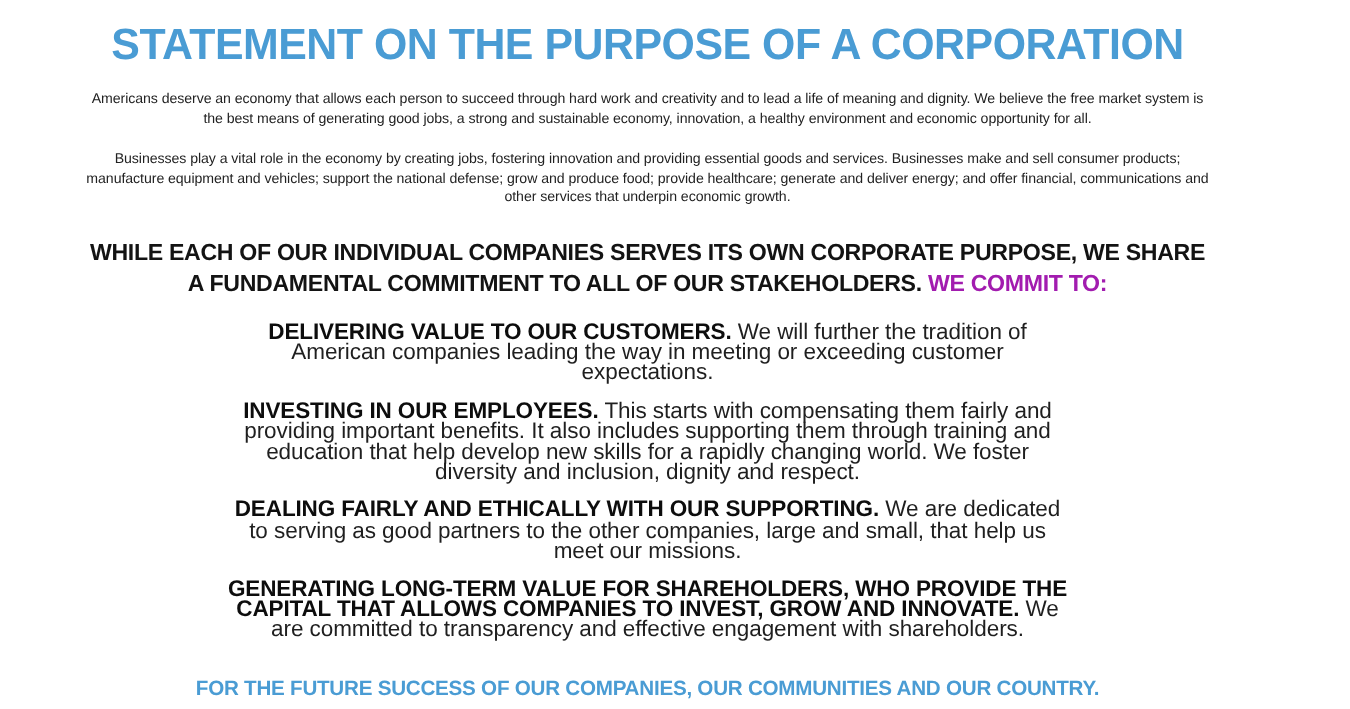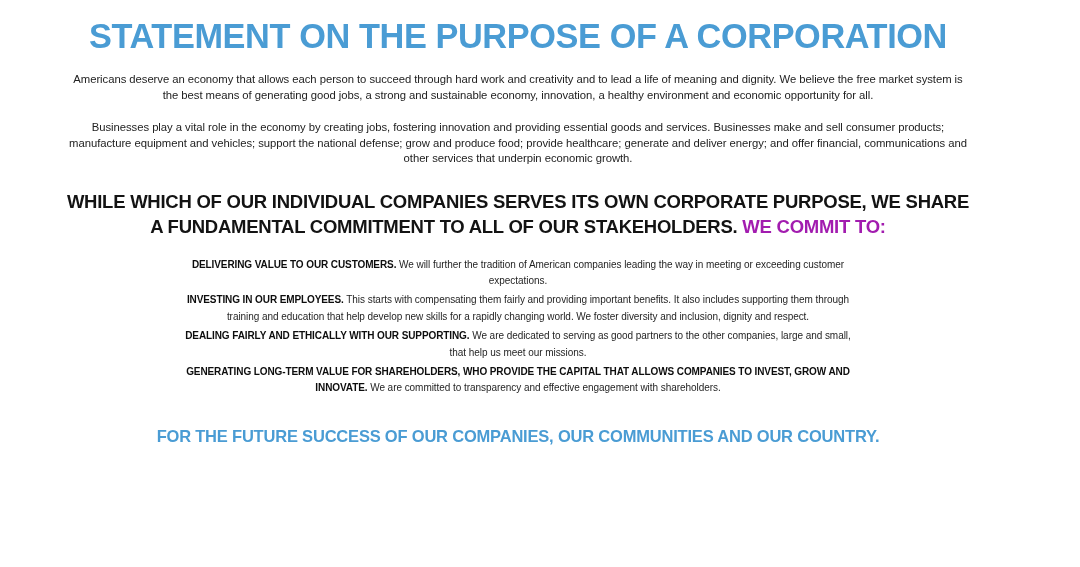--- a/index.html
+++ b/index.html
@@ -69,27 +69,27 @@
   }
 
   
   .commitments {
     margin-top: 18px;
   }
   .commitment {
     width: 680px;
     margin: 0 auto;
     text-align: center;
-    font-size: 10px;
+    font-size: 18px;
     line-height: 16.4px;
     color: #1f1f1f;
     letter-spacing: -0.05px;
   }
   .commitment + .commitment {
-    margin-top: 3px;
+    margin-top: 14px;
   }
   .commitment .lead {
     font-weight: 700;
     color: #0d0d0d;
     letter-spacing: -0.1px;
   }
 
   
   .closing {
     margin-top: 26px;
@@ -107,21 +107,21 @@
 <div class="page">
 
   <h1 class="doc-title">STATEMENT ON THE PURPOSE OF A CORPORATION</h1>
 
   <div class="intro-block">
     <p class="intro-para">Americans deserve an economy that allows each person to succeed through hard work and creativity and to lead a life of meaning and dignity. We believe the free market system is the best means of generating good jobs, a strong and sustainable economy, innovation, a healthy environment and economic opportunity for all.</p>
     <p class="intro-para">Businesses play a vital role in the economy by creating jobs, fostering innovation and providing essential goods and services. Businesses make and sell consumer products; manufacture equipment and vehicles; support the national defense; grow and produce food; provide healthcare; generate and deliver energy; and offer financial, communications and other services that underpin economic growth.</p>
   </div>
 
   <div class="statement">
-    <div>WHILE WHICH OF OUR INDIVIDUAL COMPANIES SERVES ITS OWN CORPORATE PURPOSE, WE SHARE</div>
+    <div>WHILE EACH OF OUR INDIVIDUAL COMPANIES SERVES ITS OWN CORPORATE PURPOSE, WE SHARE</div>
     <div>
       <span>A FUNDAMENTAL COMMITMENT TO ALL OF OUR STAKEHOLDERS.</span>
       <span class="accent">WE COMMIT TO:</span>
     </div>
   </div>
 
   <div class="commitments">
 
     <p class="commitment">
       <span class="lead">DELIVERING VALUE TO OUR CUSTOMERS.</span>

